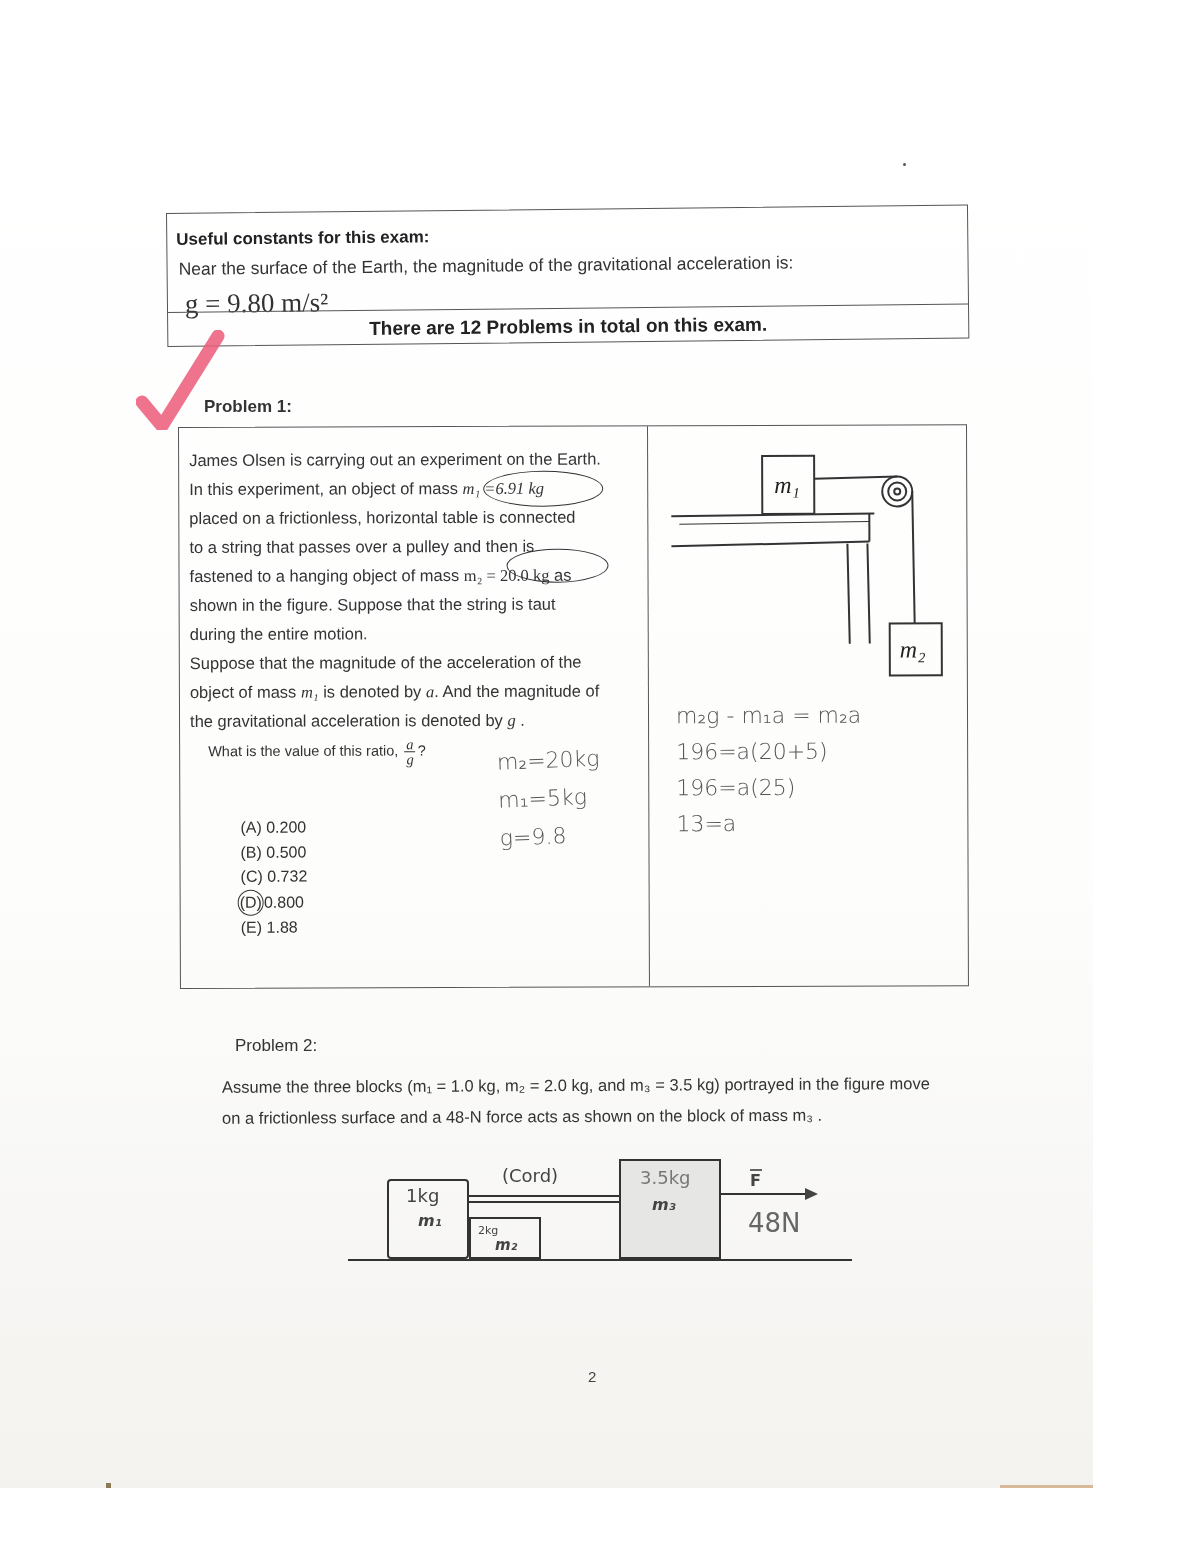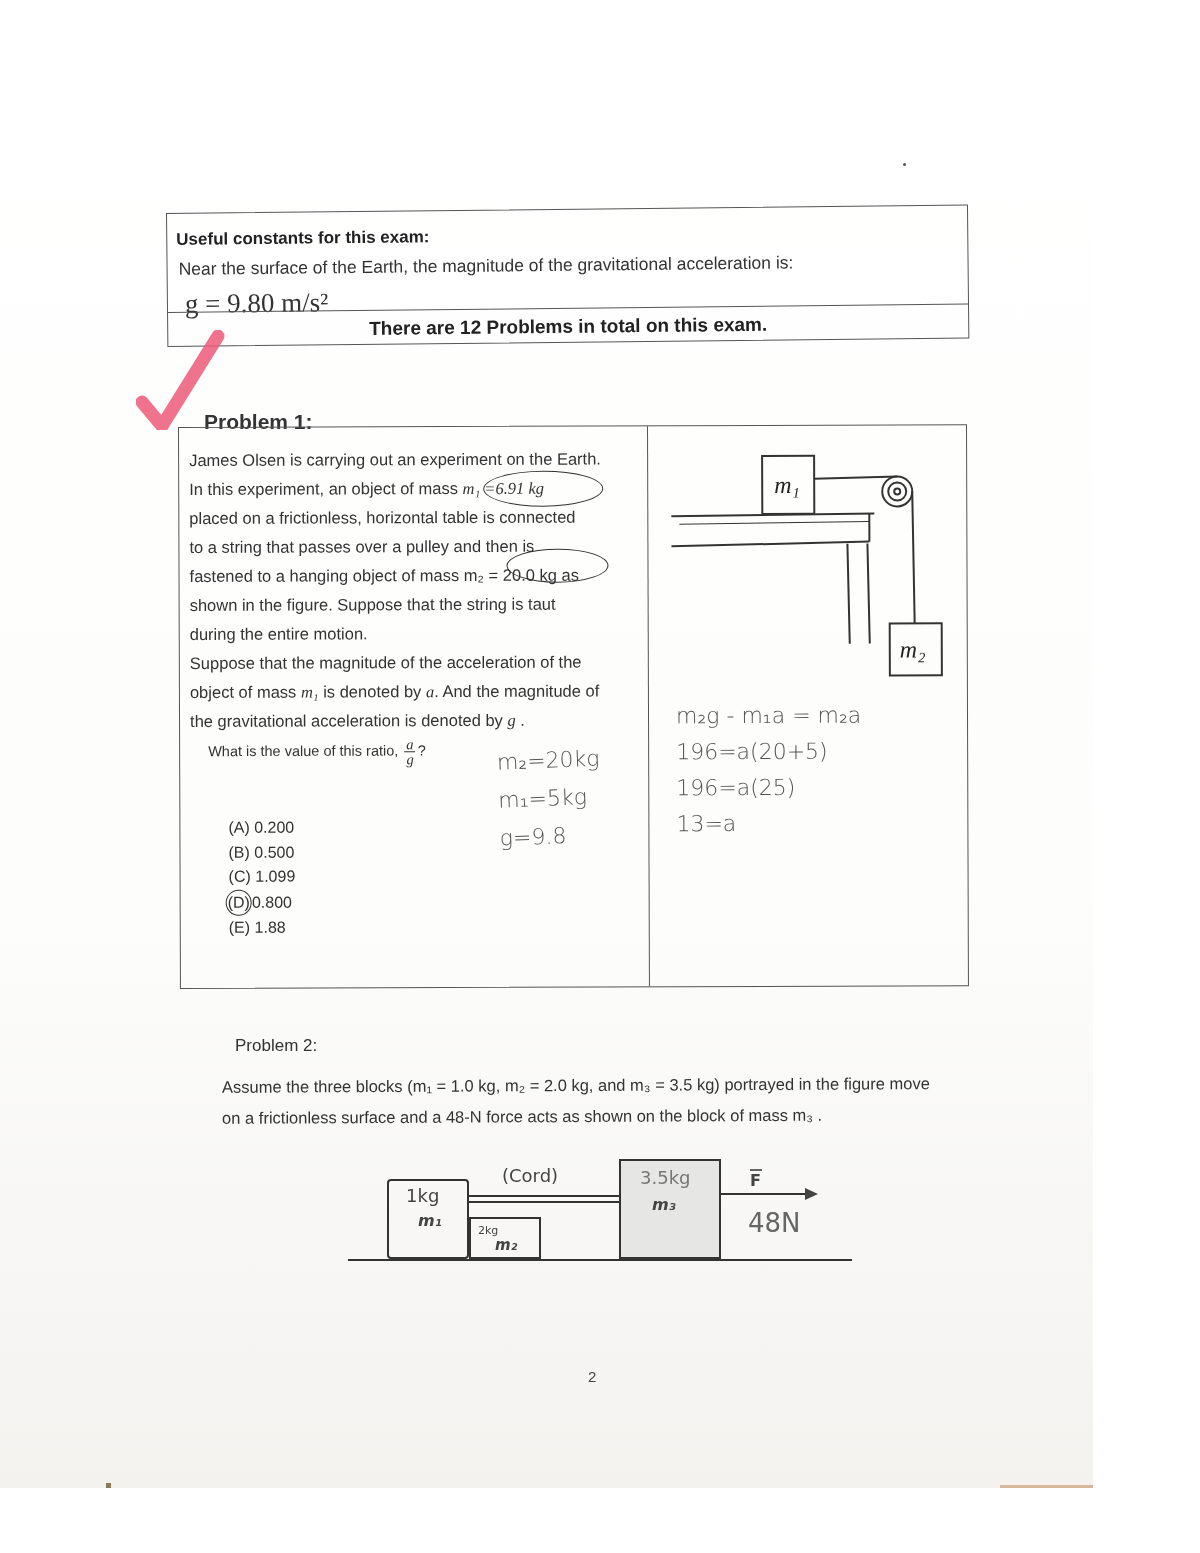--- a/index.html
+++ b/index.html
@@ -24,38 +24,38 @@
     border:1.5px solid #555; transform:rotate(-0.6deg); transform-origin:left top;
   }
   .const-box .row1 { position:absolute; left:9px; top:16px; font-size:17px; font-weight:bold; color:#222; }
   .const-box .row2 { position:absolute; left:11px; top:45px; font-size:17.5px; color:#333; }
   .const-box .row3 { position:absolute; left:17px; top:75px; font-size:27px; font-family:"Liberation Serif", serif; color:#333; }
   .const-box .divider { position:absolute; left:0; right:0; top:98px; border-top:1.5px solid #555; }
   .const-box .row4 { position:absolute; left:0; right:0; top:106px; text-align:center; font-size:19px; font-weight:bold; color:#222; }
 
   .checkmark { position:absolute; left:136px; top:330px; width:90px; height:100px; }
 
-  .p1-title { position:absolute; left:204px; top:410px; font-size:21px; font-weight:bold; color:#333; }
+  .p1-title { position:absolute; left:204px; top:397px; font-size:17px; font-weight:bold; color:#333; }
 
   
   .p1-box {
     position:absolute; left:178px; top:427px; width:787px; height:560px;
     border:1.5px solid #555; transform:rotate(-0.2deg); transform-origin:left top;
   }
   .p1-box .vsplit { position:absolute; left:468px; top:0; bottom:0; border-left:1.5px solid #555; }
   .p1-text { position:absolute; left:10px; top:18px; width:450px; font-size:16.5px; line-height:29px; color:#333; }
   .p1-text div { white-space:nowrap; }
   .ital { font-family:"Liberation Serif", serif; font-style:italic; }
-  .serif { font-family:Liberation Sans, sans-serif; }
+  .serif { font-family:Liberation Serif, serif; }
 
   .ratio-q { position:absolute; left:28px; top:310px; font-size:14.5px; color:#333; }
   .frac { display:inline-block; vertical-align:middle; text-align:center; line-height:14px; font-family:"Liberation Serif", serif; font-style:italic; margin:0 2px; }
   .frac .num { border-bottom:1px solid #333; padding:0 2px; display:block; }
 
-  .choices { position:absolute; left:48px; top:388px; font-size:16px; line-height:24.5px; color:#333; }
+  .choices { position:absolute; left:60px; top:388px; font-size:16px; line-height:24.5px; color:#333; }
   .choice-circle { display:inline-block; border:1.5px solid #333; border-radius:50%; padding:0 1px; margin-left:-3px; }
 
   .hand { font-family:"DejaVu Sans", sans-serif; color:#555; font-weight:300; }
   .notes-left { position:absolute; left:318px; top:315px; font-size:22px; line-height:38px; transform:rotate(-2deg); }
   .work { position:absolute; left:496px; top:272px; font-size:22px; line-height:36px; }
   .work div { white-space:nowrap; }
 
   .oval1 { position:absolute; left:304px; top:44px; width:118px; height:34px; border:1.5px solid #333; border-radius:50%; }
   .oval2 { position:absolute; left:327px; top:122px; width:100px; height:32px; border:1.5px solid #333; border-radius:50%; }
 
@@ -112,21 +112,21 @@
     <span>What is the value of this ratio,</span>
     <span class="frac">
       <span class="num">a</span>
       <span>g</span>
     </span><span>?</span>
   </div>
 
   <div class="choices">
     <div><span>(A)</span> <span>0.200</span></div>
     <div><span>(B)</span> <span>0.500</span></div>
-    <div><span>(C)</span> <span>1.099</span></div>
+    <div><span>(C)</span> <span>0.732</span></div>
     <div><span class="choice-circle">(D)</span><span>0.800</span></div>
     <div><span>(E)</span> <span> 1.88</span></div>
   </div>
 
   <div class="notes-left hand">
     <div>m₂=20kg</div>
     <div>m₁=5kg</div>
     <div>g=9.8</div>
   </div>
 

